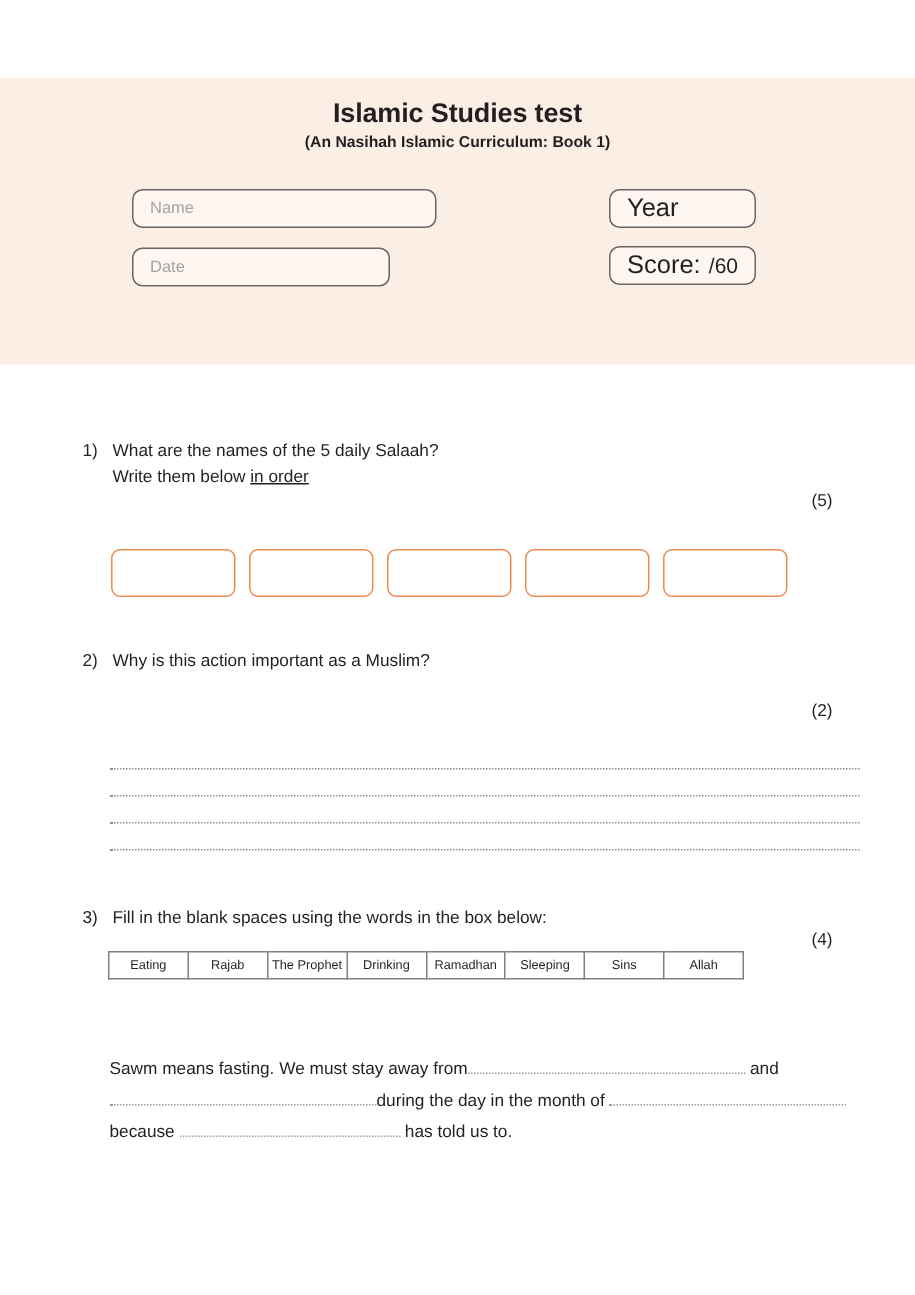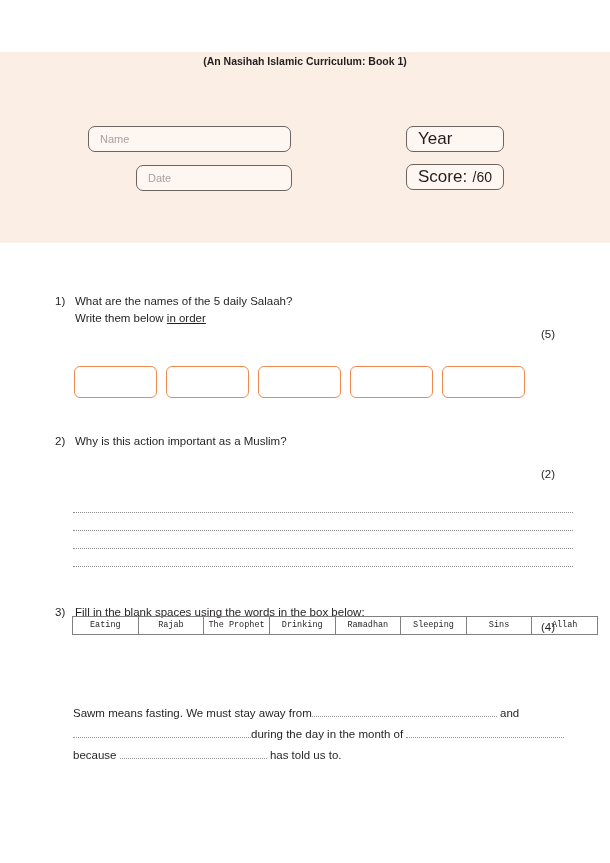--- a/index.html
+++ b/index.html
@@ -60,21 +60,21 @@
     color: #a9a3a1;
     padding-left: 11px;
     font-size: 11px;
   }
   .field-label {
     color: #231f20;
     padding-left: 11px;
     font-size: 17px;
   }
   #field-name  { left: 88px; top: 126px; width: 203px; height: 26px; }
-  #field-date  { left: 88px; top: 165px; width: 156px; height: 26px; margin-left: 48px; }
+  #field-date  { left: 88px; top: 165px; width: 172px; height: 26px; }
   #field-year  { left: 406px; top: 126px; width: 98px; height: 26px; }
   #field-score { left: 406px; top: 164px; width: 98px; height: 26px;
                  justify-content: space-between; }
   #field-score .score-total { padding-right: 11px; font-size: 14px; color: #231f20; }
 
   
   .question {
     position: absolute;
     left: 55px;
     width: 520px;
@@ -142,25 +142,24 @@
   }
   .dotted-line {
     height: 17px;
     border-bottom: 1px dotted #8d8d8d;
   }
 
   
   .word-bank {
     position: absolute;
     left: 72px;
-    top: 616px;
-    width: 526px;
+    top: 634px;
+    width: 424px;
     border-collapse: collapse;
     table-layout: fixed;
-    font-family: Liberation Mono, monospace;
   }
   .word-bank td {
     border: 1px solid #808080;
     text-align: center;
     font-size: 8.5px;
     padding: 3px 1px;
     color: #231f20;
     line-height: 11px;
   }
 
@@ -182,20 +181,21 @@
   }
   .blank-a { width: 185px; }
   .blank-b { width: 178px; }
   .blank-c { width: 158px; }
   .blank-d { width: 147px; }
 </style>
 </head>
 <body>
 
 <div class="header-band">
+  <h1 class="doc-title">Islamic Studies test</h1>
   <p class="doc-subtitle">(An Nasihah Islamic Curriculum: Book 1)</p>
 </div>
 
 <div class="field-box" id="field-name">
   <span class="field-placeholder">Name</span>
 </div>
 
 <div class="field-box" id="field-date">
   <span class="field-placeholder">Date</span>
 </div>

